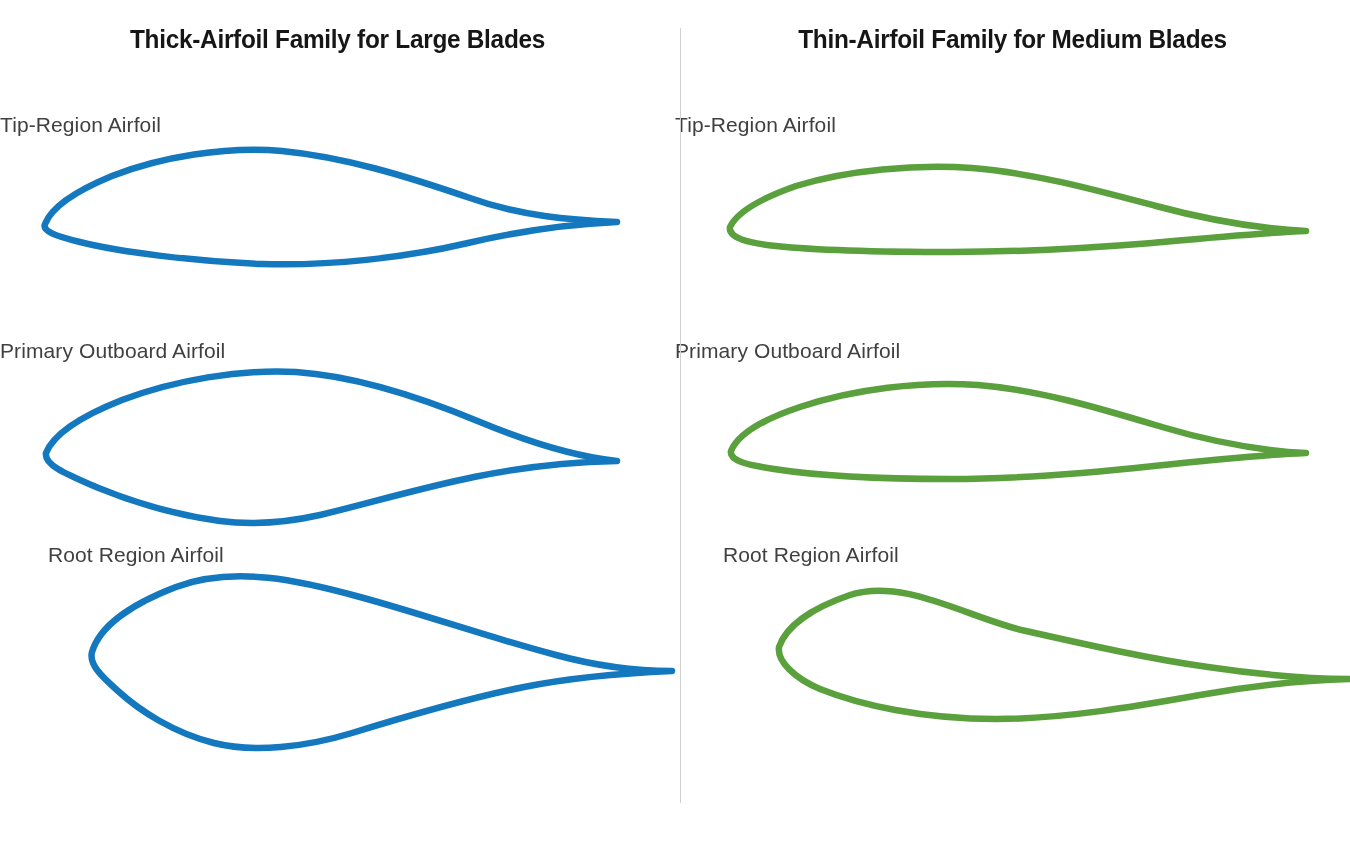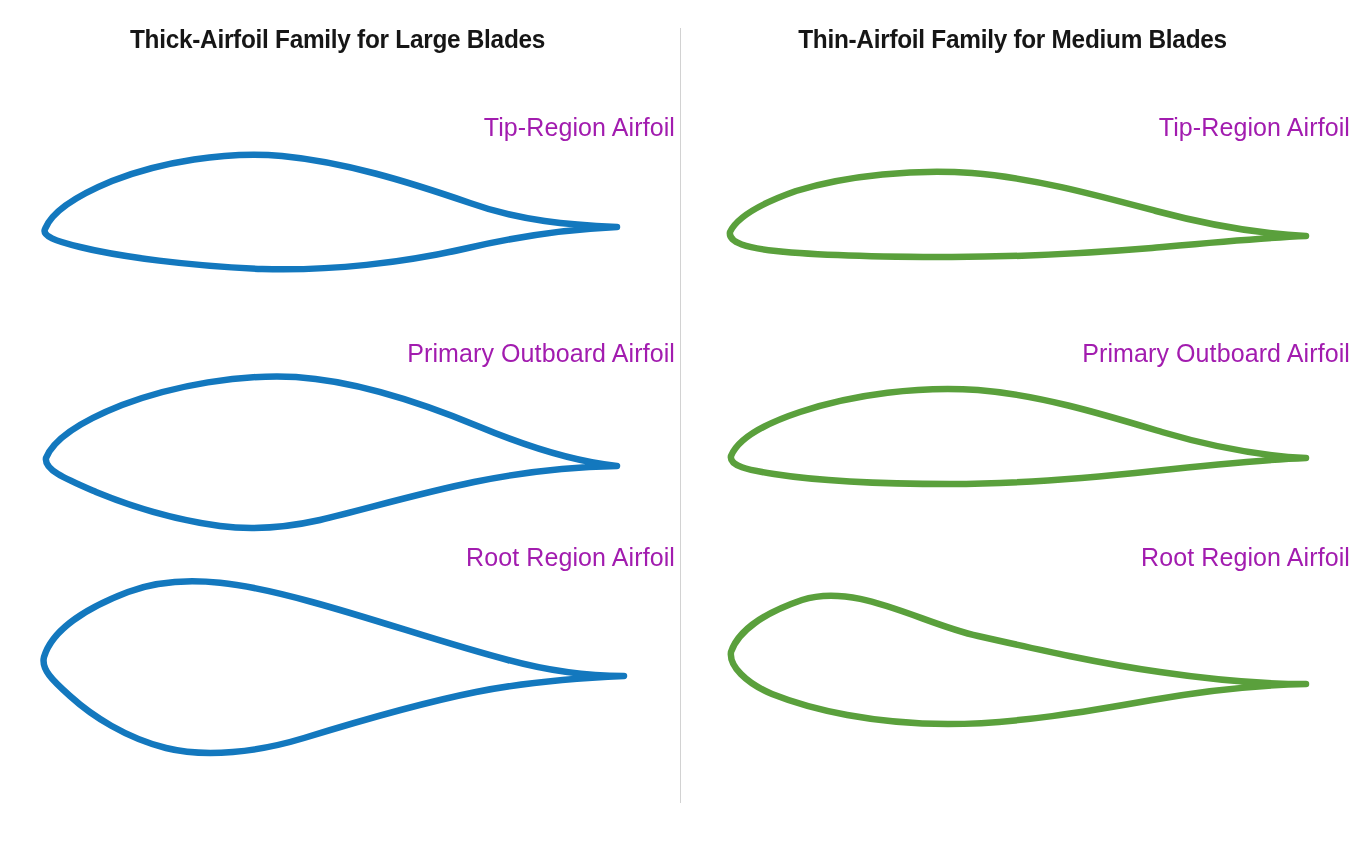--- a/index.html
+++ b/index.html
@@ -49,44 +49,44 @@
     height: 775px;
     background: #d2d2d2;
     z-index: 5;
   }
   .airfoil-block {
     position: absolute;
     left: 0;
     width: 675px;
   }
   .airfoil-label {
-    text-align: right;
-    font-size: 25px;
+    text-align: left;
+    font-size: 21px;
     font-weight: normal;
-    color: #a21caf;
+    color: #404040;
     margin: 0 0 2px 0;
     line-height: 1.2;
     letter-spacing: 0.1px;
   }
   .airfoil-svg-wrap {
     width: 675px;
     display: block;
   }
   svg.airfoil {
     display: block;
   }
   .af-path {
     fill: none;
     stroke-linecap: round;
     stroke-linejoin: round;
   }
   
   .row-0 { top: 112px; }
   .row-1 { top: 338px; }
-  .row-2 { top: 542px; }
+  .row-2 { top: 542px; margin-left: 48px; }
 </style>
 </head>
 <body style="background: rgb(255, 255, 255);">
 
 <div class="figure">
 
   <div class="panel">
     <h2 class="panel-title">Thick-Airfoil Family for Large Blades</h2>
 
     <div class="airfoil-block row-0">

